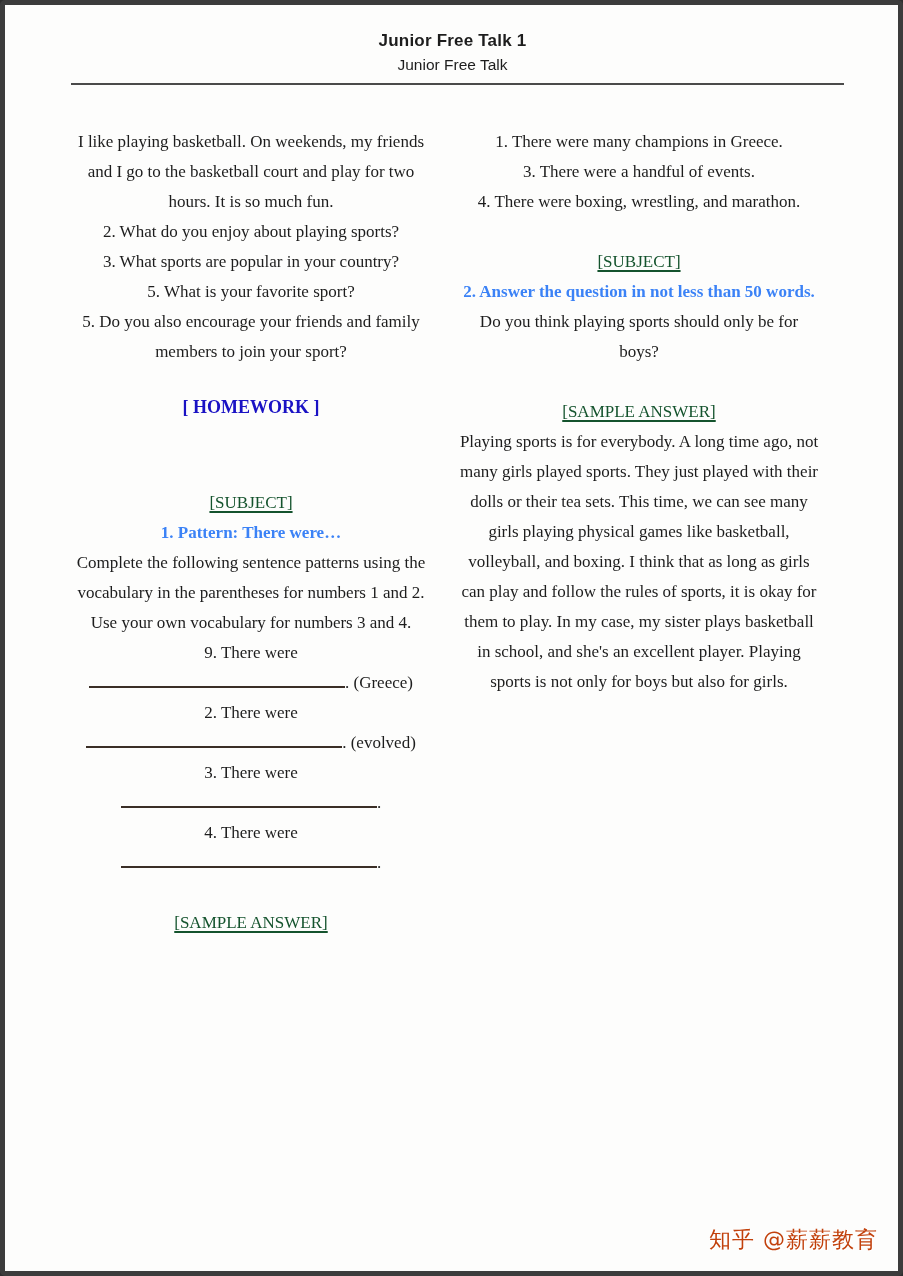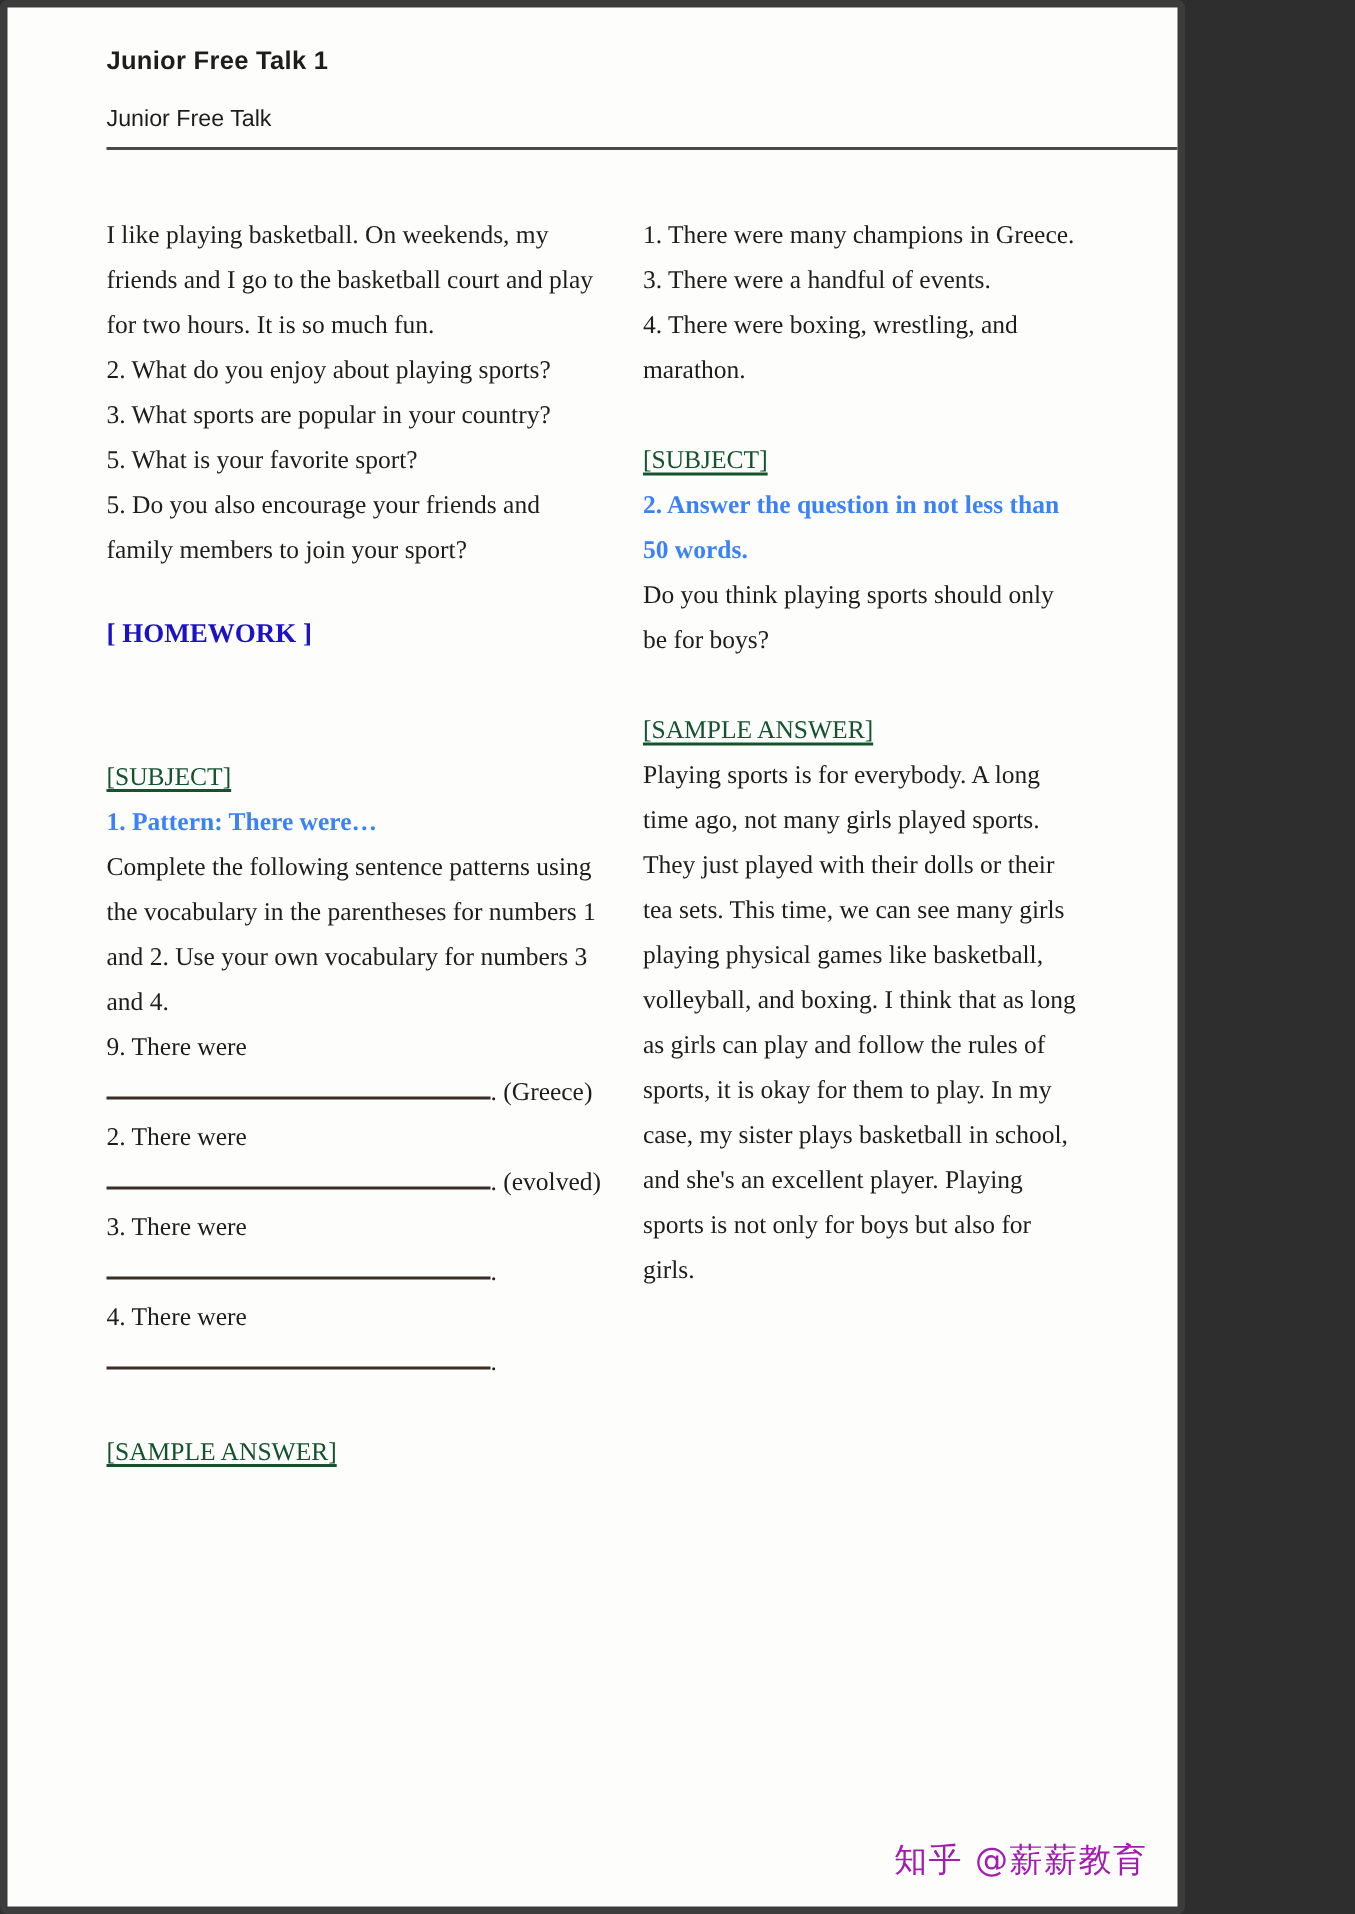--- a/index.html
+++ b/index.html
@@ -1,43 +1,43 @@
 <!DOCTYPE html>
 <html><head>
 <meta charset="utf-8">
 <style>
   html,body{margin:0;padding:0;background:#2e2e2e;}
   .page{
-    width:790px;height:1276px;box-sizing:border-box;
+    width:903px;height:1276px;box-sizing:border-box;
     background:#fdfdfc;border:5px solid #3c3c3c;border-radius:5px;
     position:relative;overflow:hidden;
-    font-family:"Liberation Serif", serif;color:#1d1d1d;
+    font-family:"Liberation Serif", serif;color:#1d1d1d;text-align:center;
   }
   .inner{padding:26px 64px 0 66px;}
   .doc-title{font-family:"Liberation Sans", sans-serif;font-weight:bold;
     font-size:17px;line-height:1.15;margin:0;letter-spacing:.2px;}
   .doc-subtitle{font-family:"Liberation Sans", sans-serif;font-size:15.5px;
-    line-height:1.2;margin-top:20px;}
+    line-height:1.2;margin-top:5px;}
   .rule{border:none;border-top:2px solid #4a4a4a;margin:9px 0 0 0;width:773px;}
   .columns{display:flex;gap:28px;margin-top:42px;}
   .col{width:360px;font-size:17px;line-height:30px;}
   .col p{margin:0;}
   .gap-after{margin-bottom:30px;}
   .homework-heading{color:#1a12c4;font-weight:bold;font-size:18px;
     margin-top:25px !important;margin-bottom:66px !important;}
   .doc-link{color:#14532d;font-weight:normal;cursor:pointer;
     text-decoration:underline;text-decoration-thickness:2px;text-underline-offset:3px;}
   .blue-heading{color:#3b82f6;font-weight:bold;}
   .fill-line{white-space:nowrap;}
   .blank{display:inline-block;width:256px;height:15px;
     border-bottom:2px solid #3a2e26;}
   .mt30{margin-top:30px !important;}
   .watermark{position:absolute;top:1220px;right:20px;
     font-family:"DejaVu Sans", sans-serif;font-size:22px;letter-spacing:1px;
-    color:#a21caf;text-shadow:1px 1px 0 #ffffff;}
+    color:#c2410c;text-shadow:1px 1px 0 #ffffff;}
 </style>
 </head>
 <body>
 
 <div class="page">
   <div class="inner">
 
     <header>
       <h1 class="doc-title">Junior Free Talk 1</h1>
       <div class="doc-subtitle">Junior Free Talk</div>

